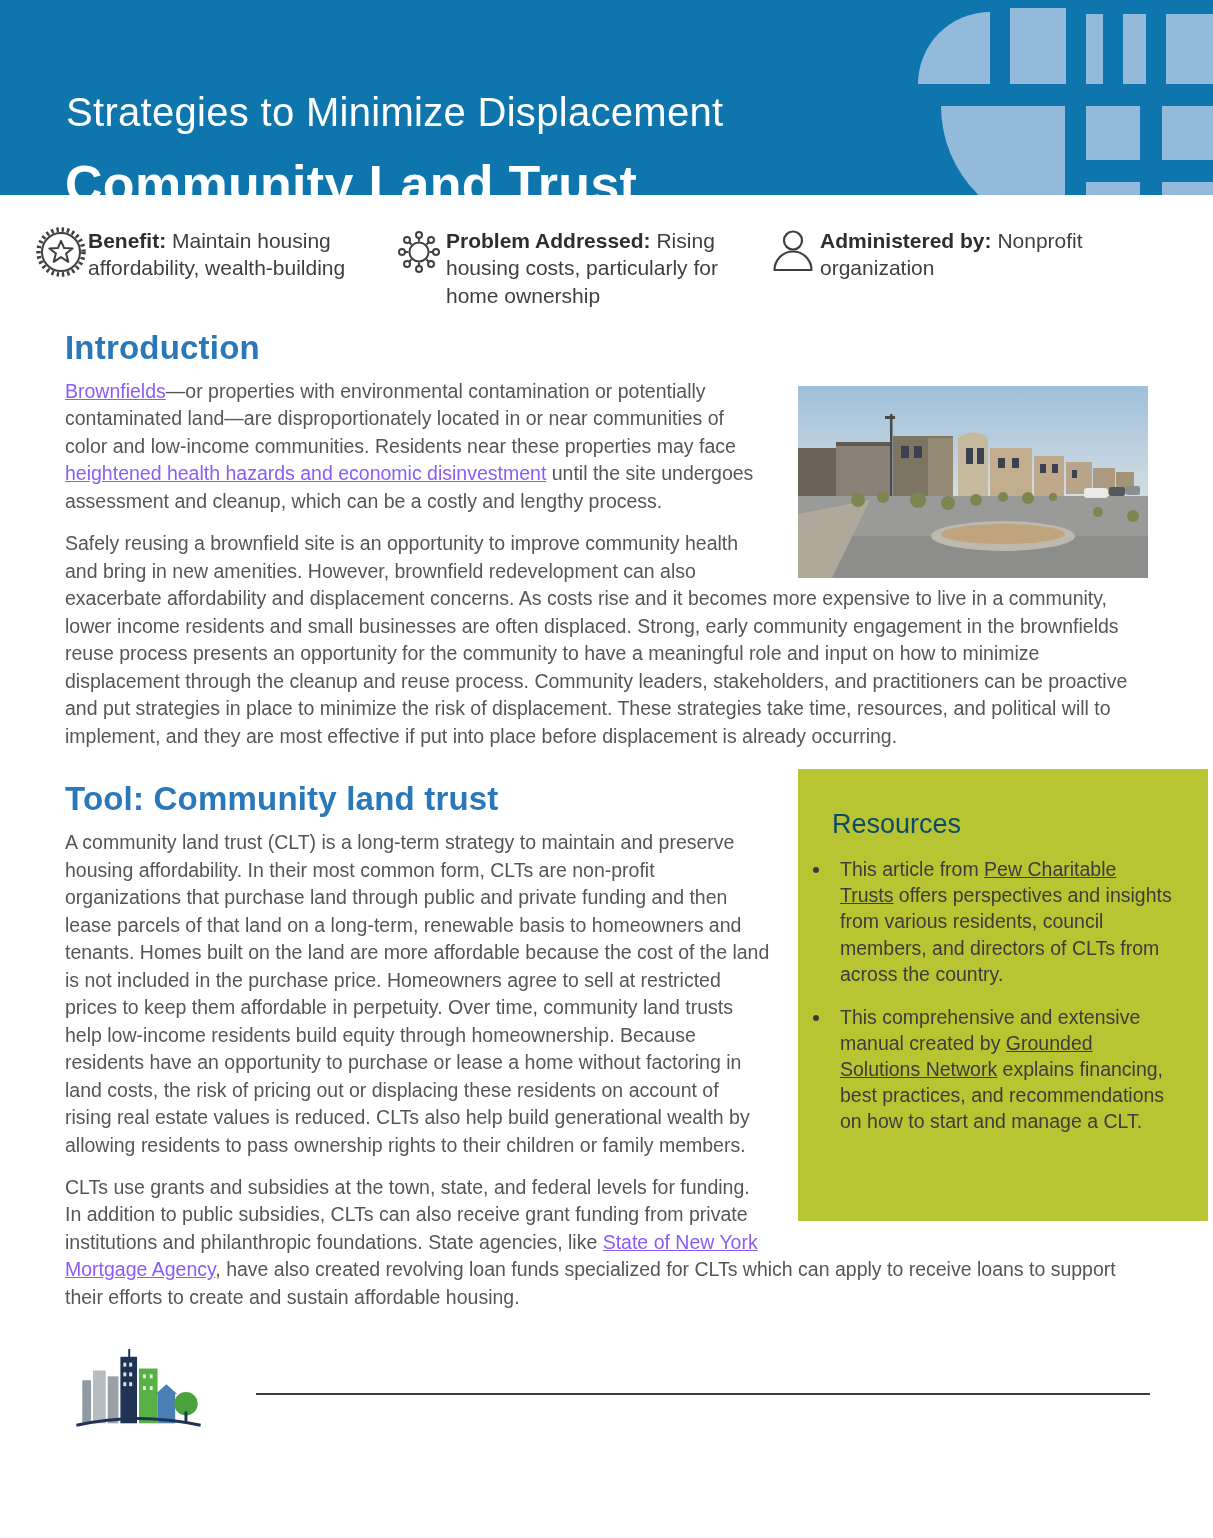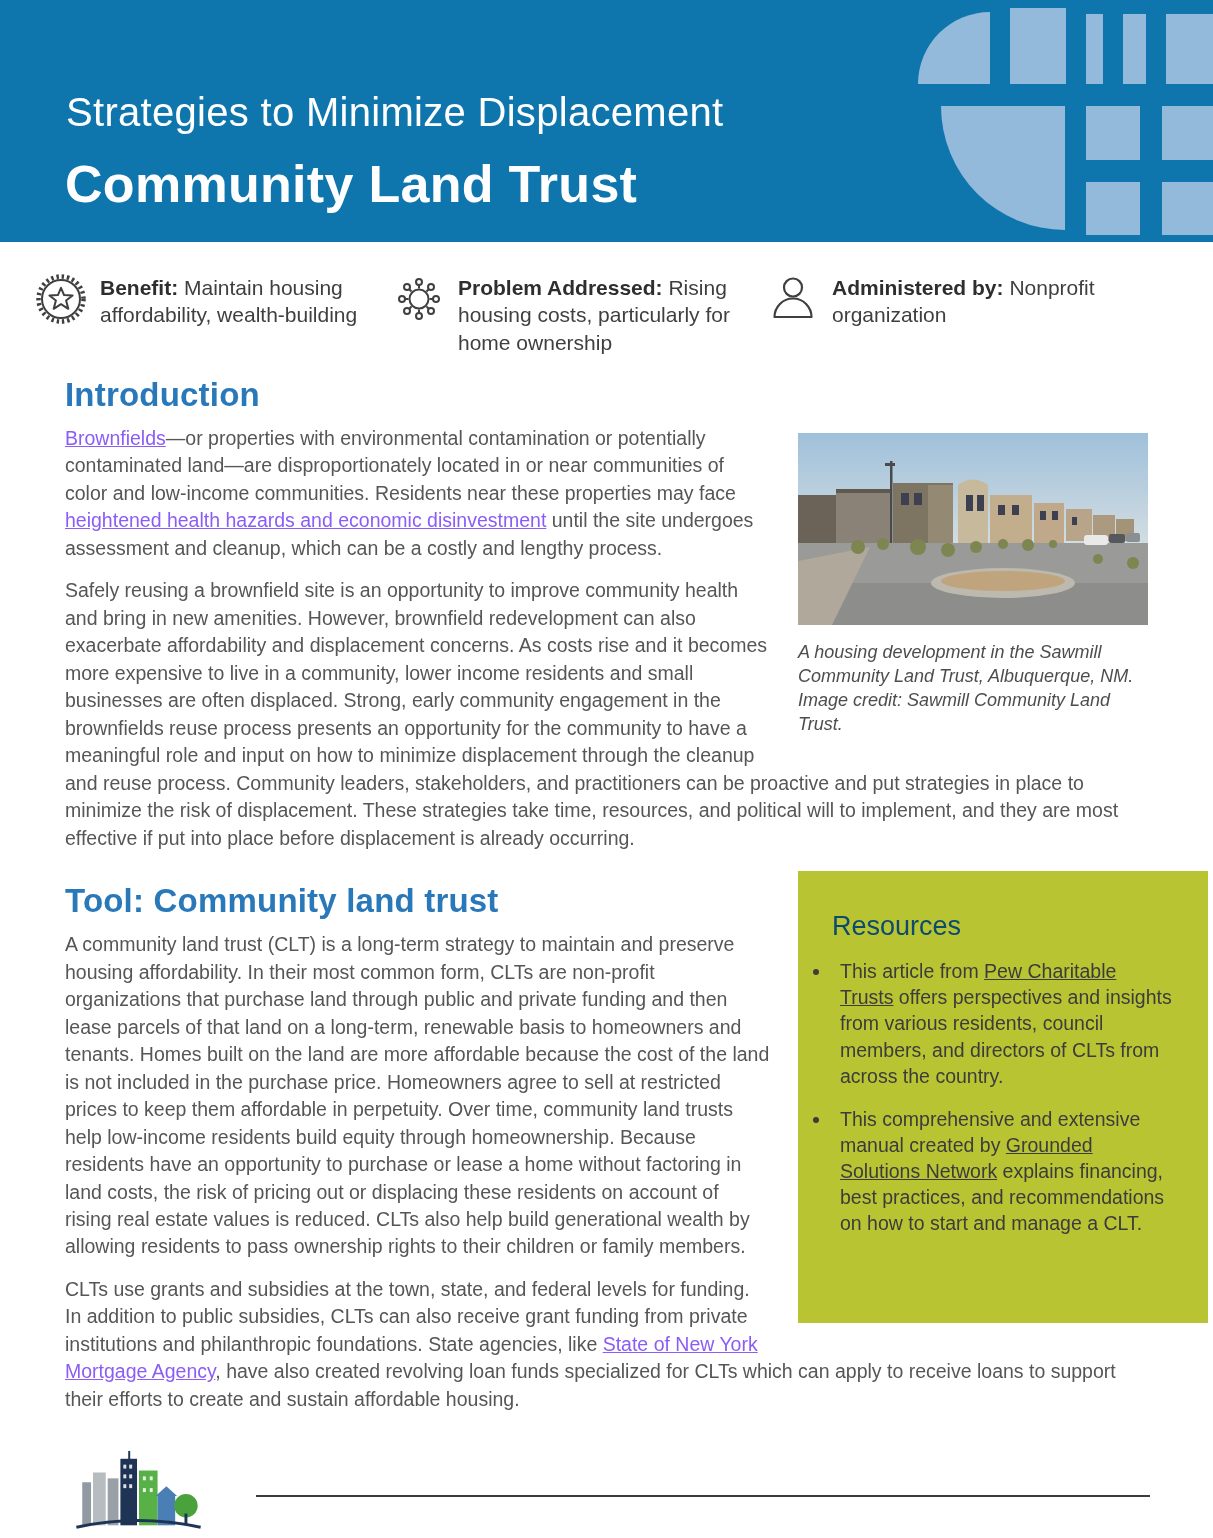--- a/index.html
+++ b/index.html
@@ -4,27 +4,27 @@
 <style>
   * { box-sizing: border-box; margin: 0; padding: 0; }
   html,body { background:#e8e8e8; }
   .page {
     width:1213px; height:1538px; margin:0 auto; background:#fff;
     position:relative; overflow:hidden;
     font-family:"Liberation Sans","DejaVu Sans",sans-serif;
     color:#565656;
   }
   
-  .hero { height:242px; background:#0e76ad; position:relative; overflow:hidden; }
+  .hero { height:195px; background:#0e76ad; position:relative; overflow:hidden; }
   .hero-art { position:absolute; right:0; top:0; width:420px; height:235px; }
   .hero-eyebrow { position:absolute; left:66px; top:90px; font-size:40px; font-weight:400; color:#fff; letter-spacing:.3px; }
   .hero-title  { position:absolute; left:65px; top:154px; font-size:52px; font-weight:700; color:#fff; letter-spacing:.3px; }
   
   .meta-row { display:flex; padding:30px 28px 0 34px; }
-  .meta-item { display:flex; gap:12px; align-items:flex-start;justify-content:center; }
+  .meta-item { display:flex; gap:0; align-items:flex-start;justify-content:center; }
   .meta-icon { flex:none; width:54px; height:54px; }
   .meta-text { font-size:21px; line-height:1.3; color:#3f3f3f; padding-top:2px; }
   .meta-text strong { color:#2e2e2e; }
   .m1 { width:358px; } .m2 { width:374px; }
   .m3 { flex:1; display:flex; flex-direction:column; gap:16px; }
   
   .content { padding:0 65px; }
   .sec-heading { font-size:33px; font-weight:700; color:#2878ba; margin:20px 0 11px; letter-spacing:.2px; }
   .body { font-size:19.5px; line-height:1.41; color:#565656; margin-bottom:15px; }
   .body a, a.blue-link { color:#8b5cf6; text-decoration:underline; }
@@ -176,21 +176,20 @@
             <circle cx="205" cy="111" r="5"></circle>
           <circle cx="230" cy="112" r="6"></circle>
             <circle cx="255" cy="111" r="4"></circle>
           <circle cx="300" cy="126" r="5"></circle>
             <circle cx="335" cy="130" r="6"></circle>
         </g>
         <rect x="286" y="102" width="24" height="10" rx="3" fill="#e9e9e7"></rect>
         <rect x="311" y="101" width="16" height="9" rx="2" fill="#55585c"></rect>
         <rect x="328" y="100" width="14" height="9" rx="2" fill="#8a8f94"></rect>
       </svg>
-      <figcaption class="photo-caption"><span>A housing development in the Sawmill Community Land Trust, Albuquerque, NM. Image credit: Sawmill Community Land Trust.</span></figcaption>
     </figure>
 
     <p class="body"><a href="#">Brownfields</a><span>—or properties with environmental contamination or potentially contaminated land—are disproportionately located in or near communities of color and low-income communities. Residents near these properties may face </span><a href="#">heightened health hazards and economic disinvestment</a><span> until the site undergoes assessment and cleanup, which can be a costly and lengthy process.</span></p>
 
     <p class="body">Safely reusing a brownfield site is an opportunity to improve community health and bring in new amenities. However, brownfield redevelopment can also exacerbate affordability and displacement concerns. As costs rise and it becomes more expensive to live in a community, lower income residents and small businesses are often displaced. Strong, early community engagement in the brownfields reuse process presents an opportunity for the community to have a meaningful role and input on how to minimize displacement through the cleanup and reuse process. Community leaders, stakeholders, and practitioners can be proactive and put strategies in place to minimize the risk of displacement. These strategies take time, resources, and political will to implement, and they are most effective if put into place before displacement is already occurring.</p>
 
     <aside class="resources">
       <h3>Resources</h3>
       <ul>
         <li><span>This article from </span><a href="#">Pew Charitable Trusts</a><span> offers perspectives and insights from various residents, council members, and directors of CLTs from across the country.</span></li>

